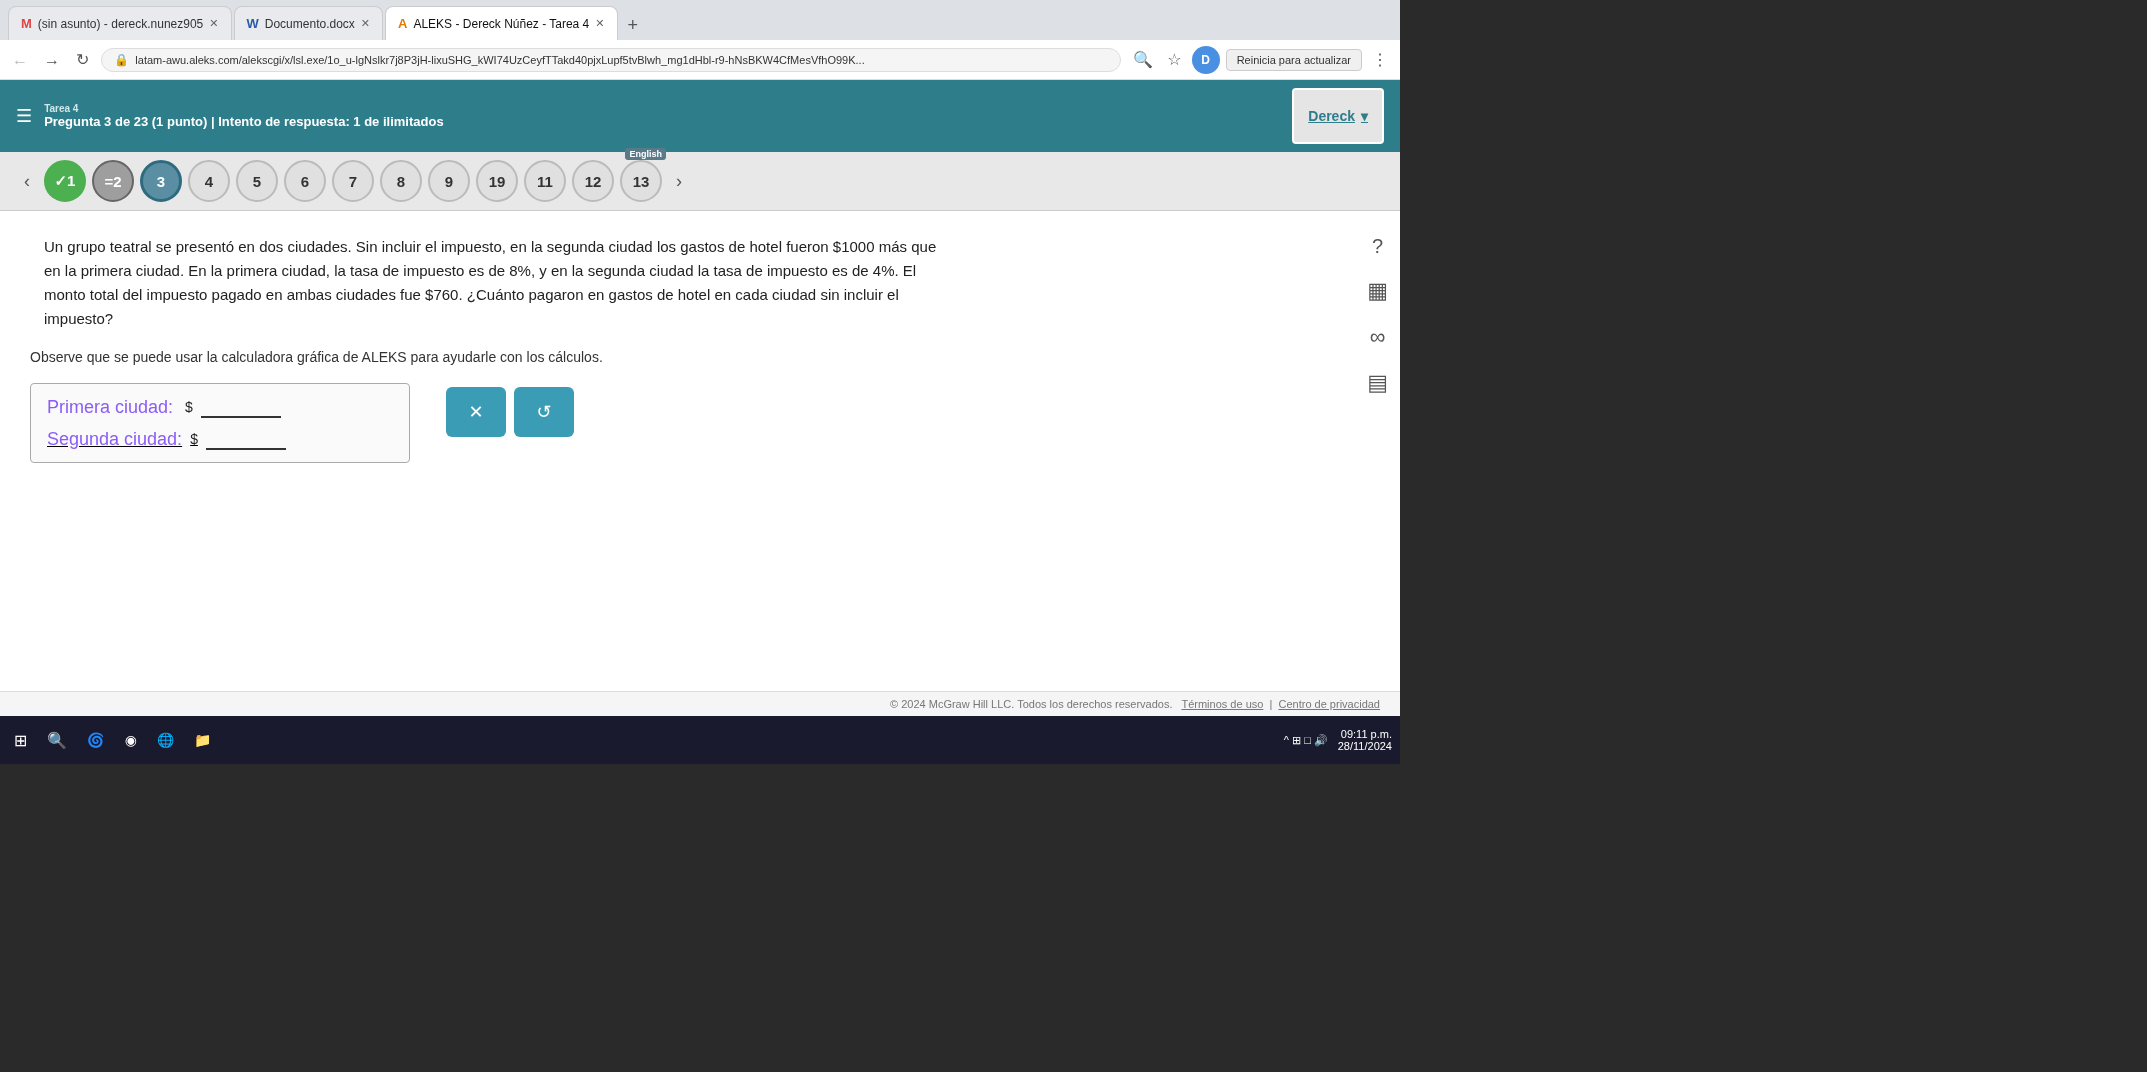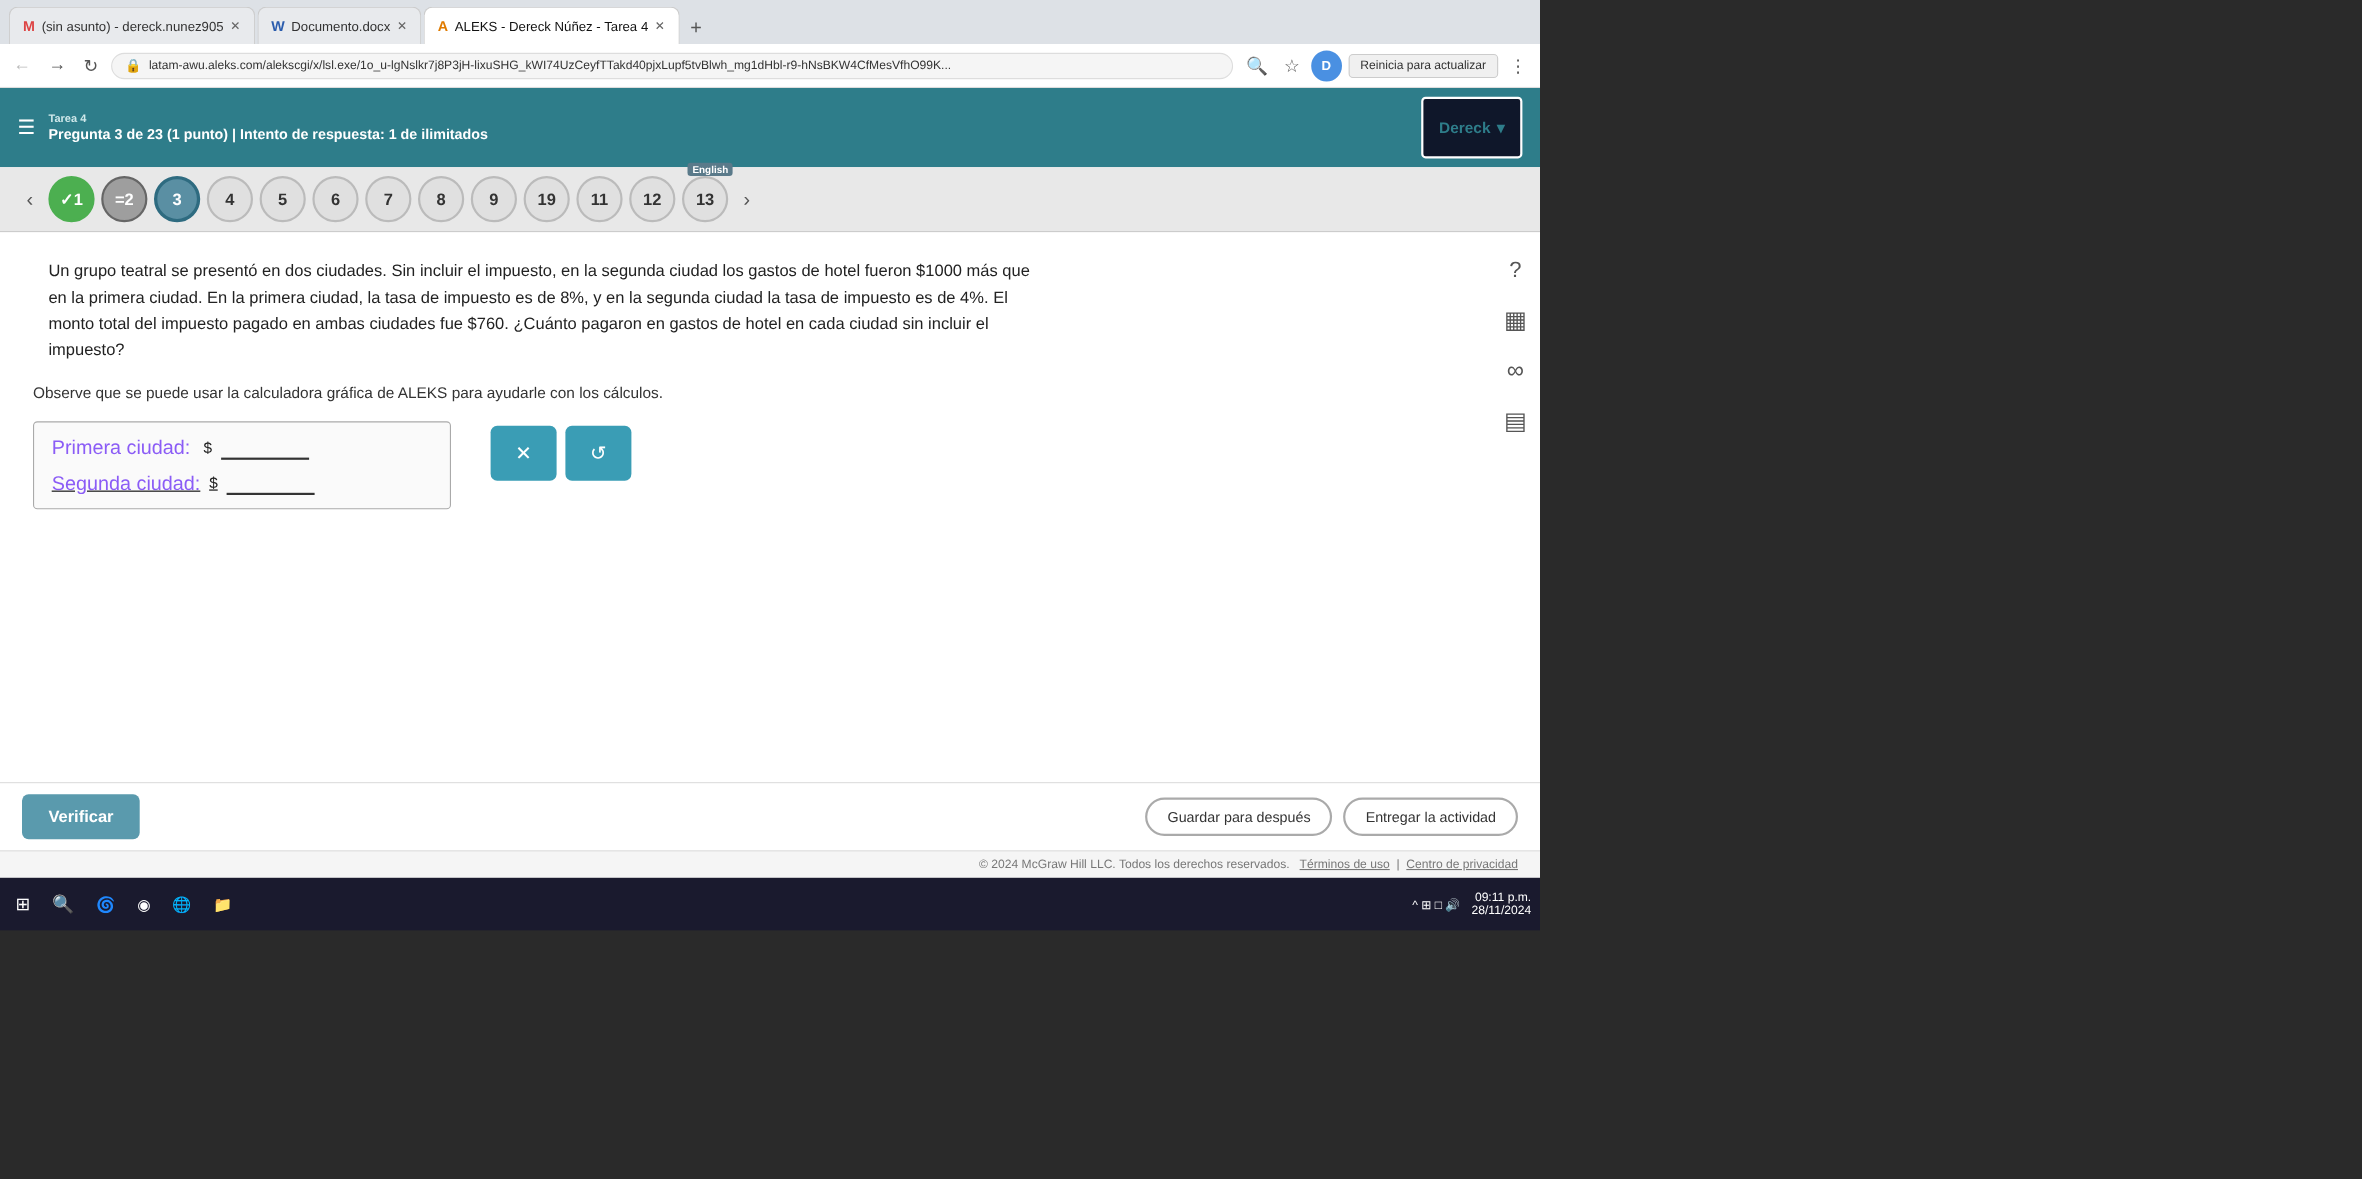--- a/index.html
+++ b/index.html
@@ -152,31 +152,32 @@
       color: #cfe8ea;
     }
     .header-info .pregunta-info {
       font-size: 13px;
       font-weight: bold;
       color: white;
       text-align: right;
     }
 
     .dereck-btn {
-      background: #0f172a;
+      background: #e5e5e5;
       border: 2px solid white;
       border-radius: 4px;
       padding: 18px 14px;
       font-size: 14px;
       color: #2e7d8a;
       font-weight: bold;
       cursor: pointer;
       display: flex;
       align-items: center;
       gap: 6px;
+      text-decoration: underline;
     }
 
     
     .question-nav {
       background: #e8e8e8;
       padding: 8px 16px;
       display: flex;
       align-items: center;
       gap: 6px;
       border-bottom: 1px solid #ccc;
@@ -610,27 +611,20 @@
             <span>✕</span>
           </button>
           <button class="btn-undo">
             <span>↺</span>
           </button>
         </div>
       </div>
 
     </div>
 
-    <div class="aleks-footer">
-      <button class="verificar-btn">Verificar</button>
-      <div class="footer-right">
-        <button class="guardar-btn">Guardar para después</button>
-        <button class="entregar-btn">Entregar la actividad</button>
-      </div>
-    </div>
 
     <div class="copyright-bar">
       <span>© 2024 McGraw Hill LLC. Todos los derechos reservados.</span>
       &nbsp; <span style="cursor:pointer;text-decoration:underline;">Términos de uso</span>
       &nbsp;|&nbsp;
       <span style="cursor:pointer;text-decoration:underline;">Centro de privacidad</span>
     </div>
 
   </div>
 

